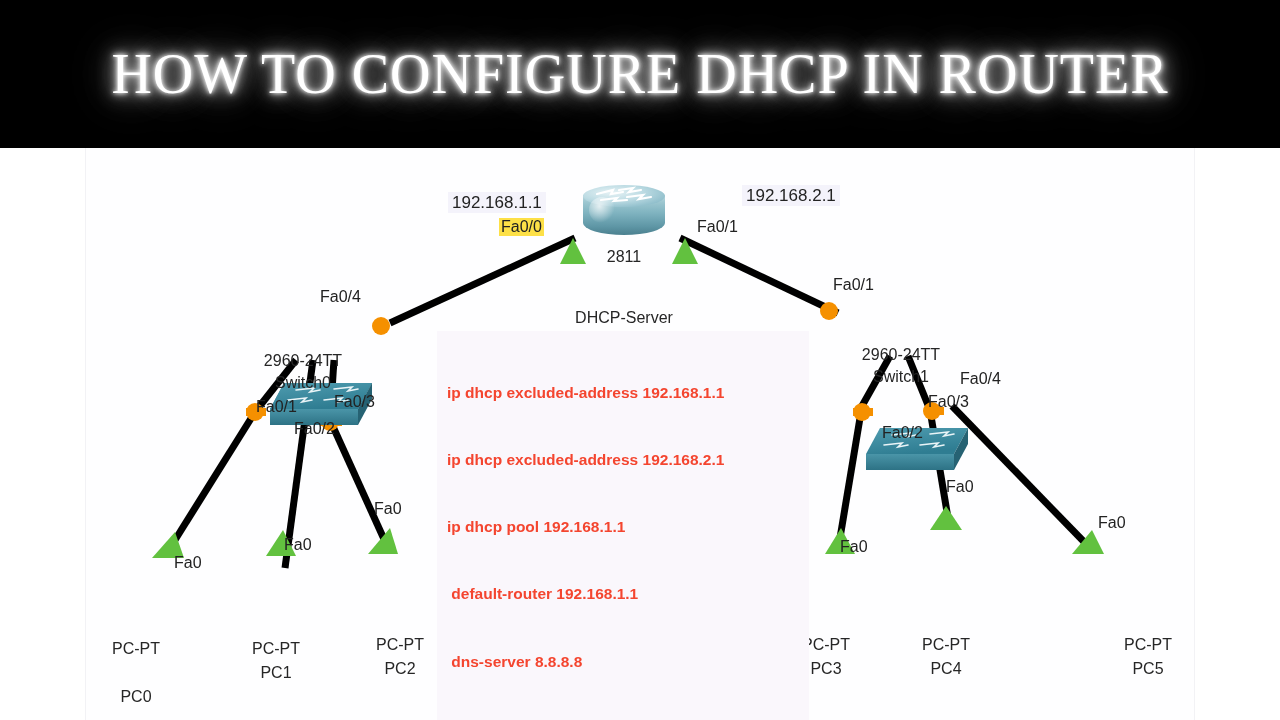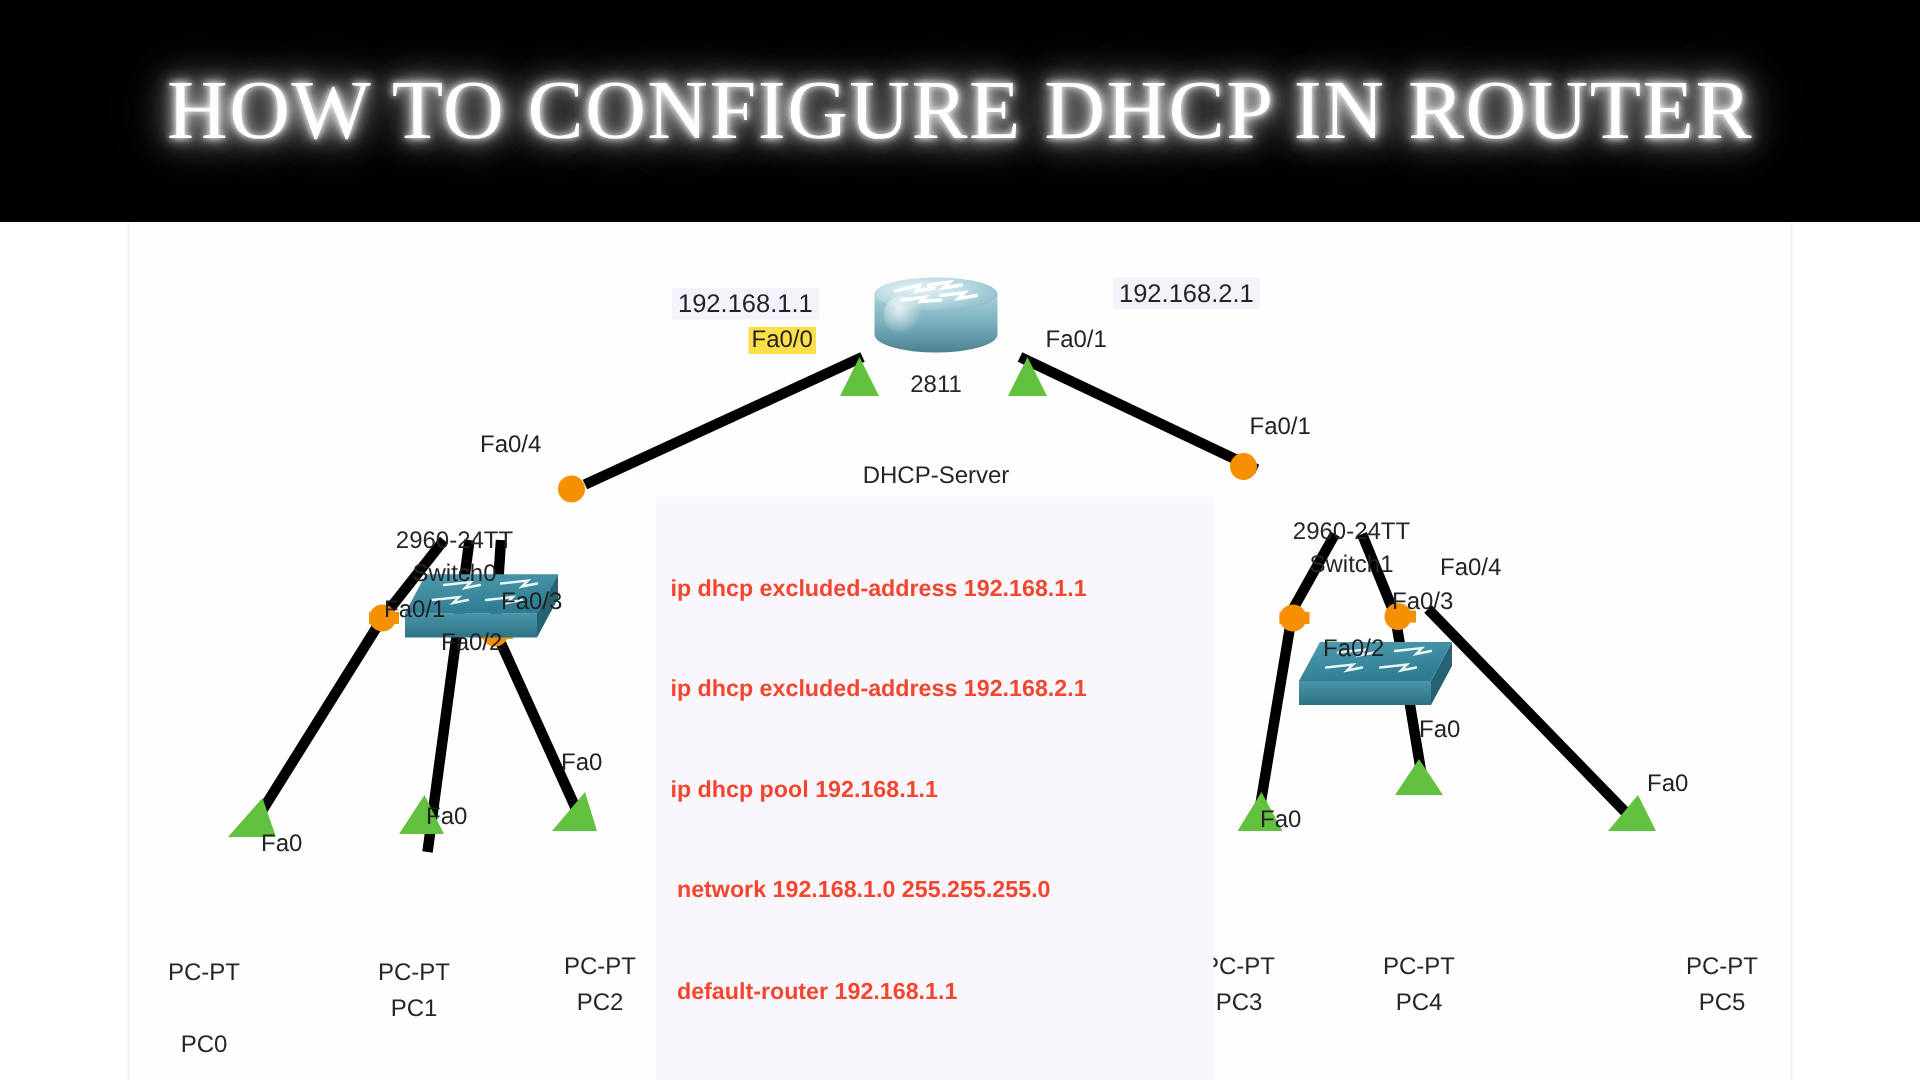--- a/index.html
+++ b/index.html
@@ -294,21 +294,20 @@
     <div class="lbl lbl-port" style="left:946px;top:330px;">Fa0</div>
 
     <div class="lbl lbl-dev" style="left:1090px;top:488px;width:116px;text-align:center;">PC-PT</div>
     <div class="lbl lbl-dev" style="left:1090px;top:512px;width:116px;text-align:center;">PC5</div>
     <div class="lbl lbl-port" style="left:1098px;top:366px;">Fa0</div>
 
     <div class="config" style="left:437px;top:183px;width:354px;">
       <div>ip dhcp excluded-address 192.168.1.1</div>
       <div>ip dhcp excluded-address 192.168.2.1</div>
       <div>ip dhcp pool 192.168.1.1</div>
-      <div> network 192.168.1.0 255.255.255.0</div>
       <div> default-router 192.168.1.1</div>
       <div> dns-server 8.8.8.8</div>
       
       
       
       
     </div>
 
   </div>
 </div>

